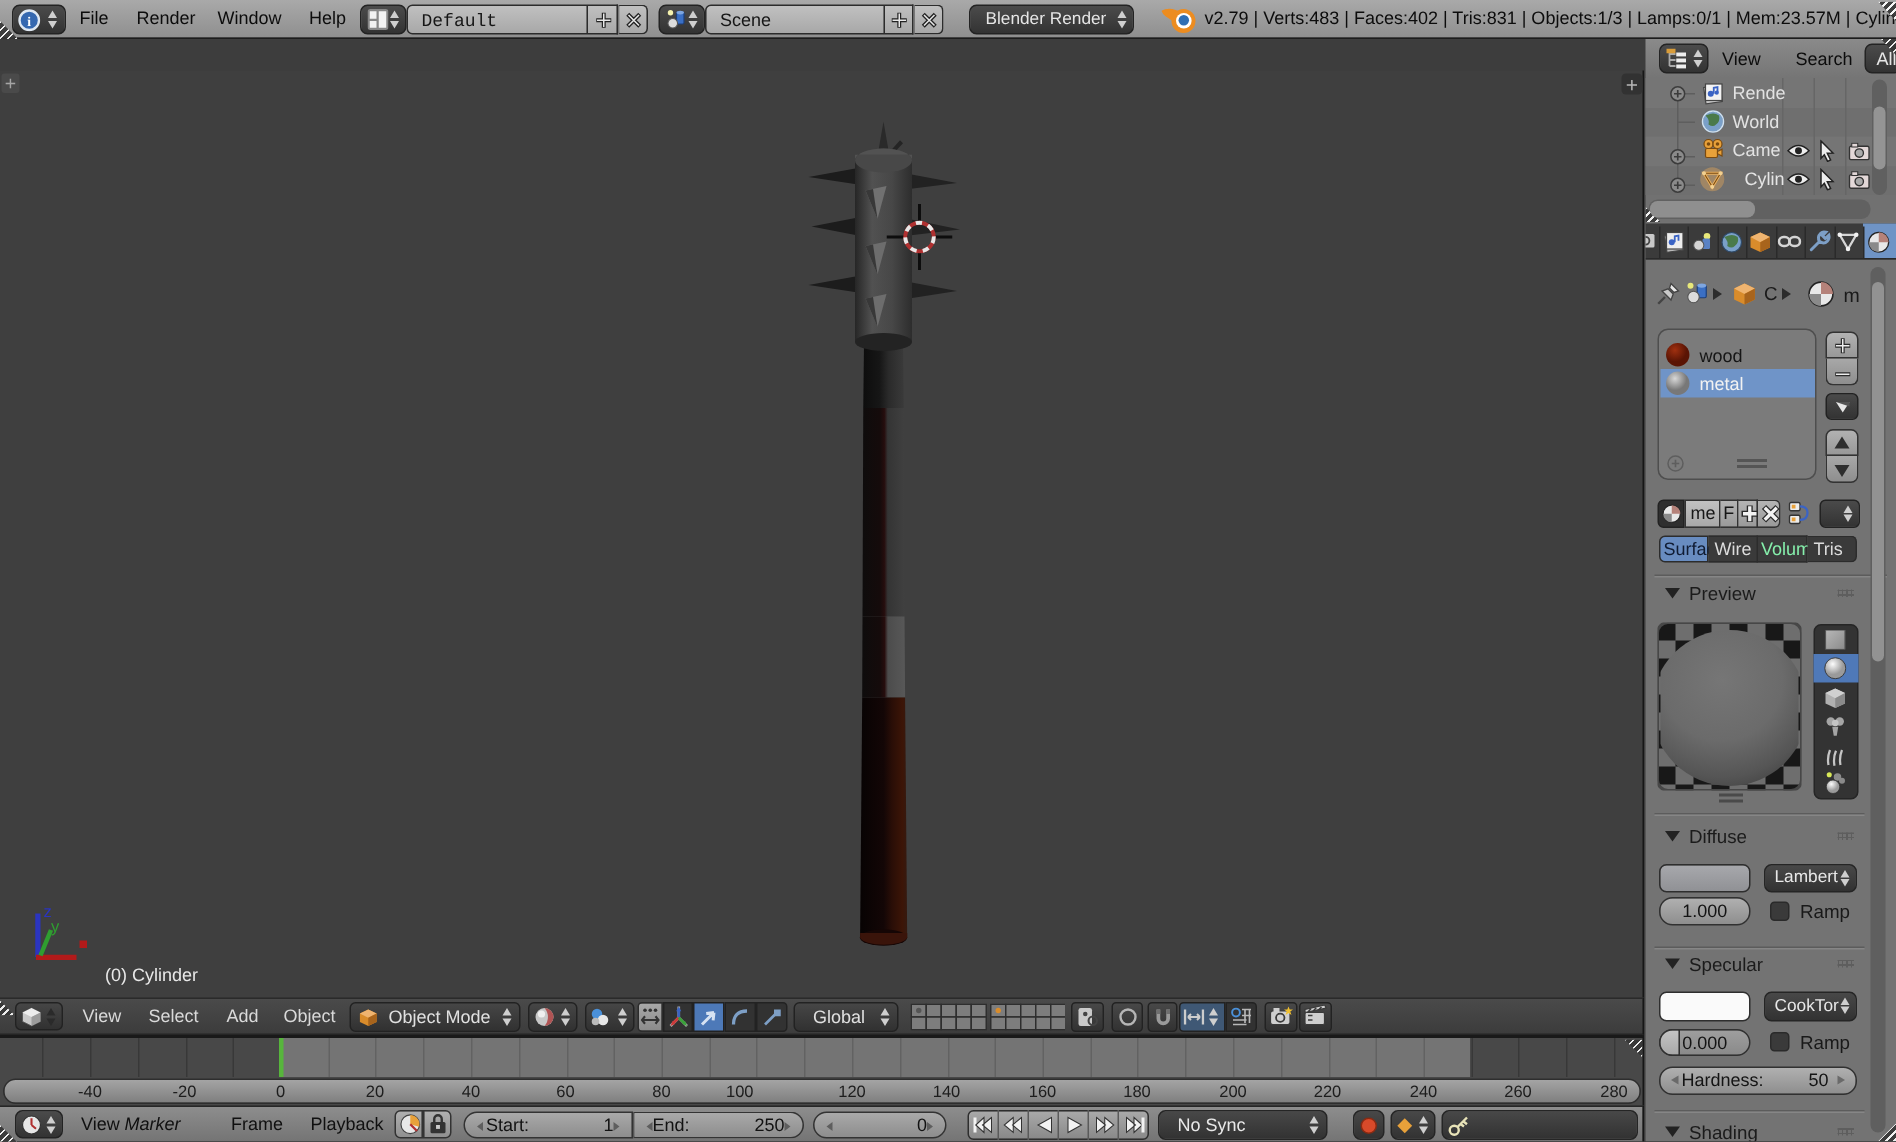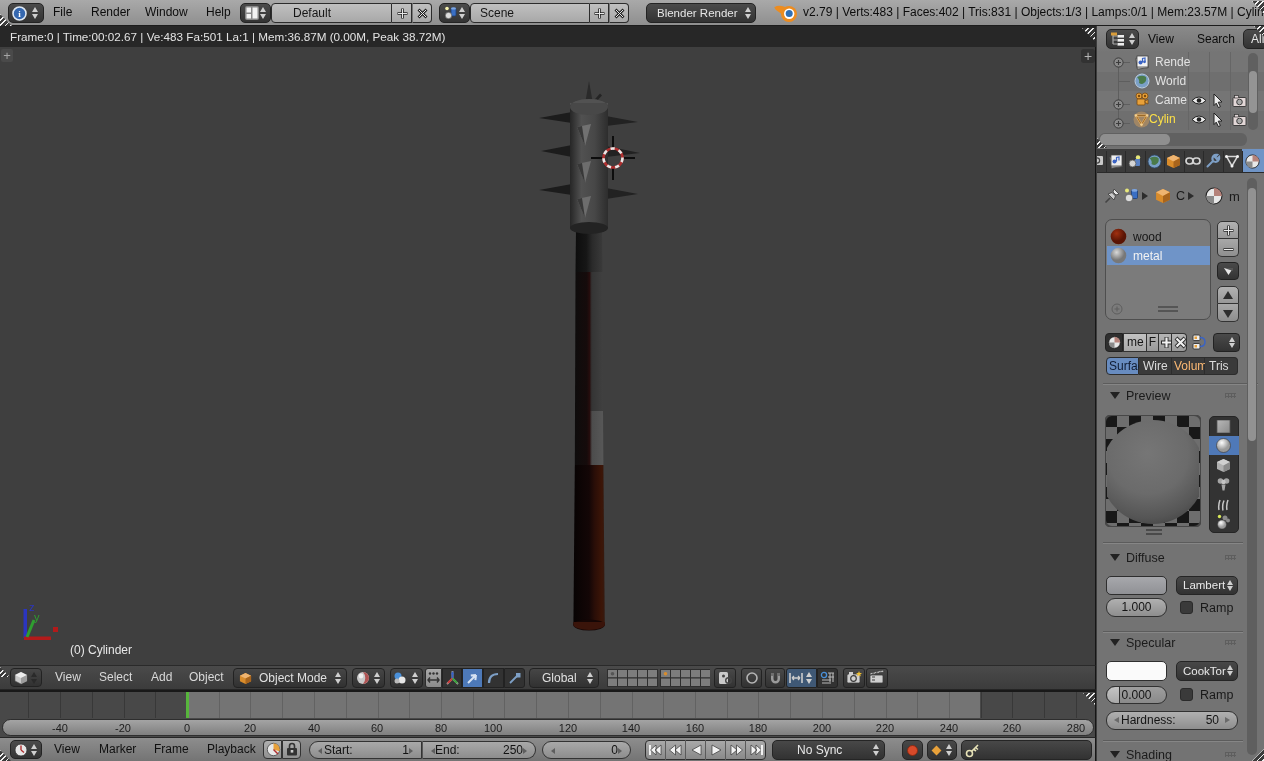--- a/index.html
+++ b/index.html
@@ -74,21 +74,21 @@
   <div class="menu h" style="left:145px;">Window</div>
   <div class="menu h" style="left:206px;">Help</div>
   <div class="dbtn" style="left:240px;width:31px;"></div>
   <svg style="left:245px;top:6px;" width="14" height="14" viewBox="0 0 14 14">
         <rect x="0" y="0" width="14" height="14" rx="2" fill="#888"></rect>
         <rect x="1.5" y="1.5" width="4.5" height="5" fill="#f2f2f2"></rect>
         <rect x="1.5" y="8" width="4.5" height="4.5" fill="#f2f2f2"></rect>
         <rect x="7.5" y="1.5" width="5" height="11" fill="#f2f2f2"></rect>
       </svg>
   <div class="updn" style="left:259px;top:5px;height:16px;"></div>
-  <div class="lfield" style="left:271px;width:121px;border-radius:4px 0 0 4px;"><span style="position:static;margin-left:21px;">Default</span></div>
+  <div class="lfield" style="left:271px;width:121px;border-radius:4px 0 0 4px;"><span style="position:static;margin-left:9px;font-family:Liberation Mono, monospace;">Default</span></div>
   <div class="lfield" style="left:392px;width:20px;border-radius:0;border-left:none;"></div>
   <svg style="left:396px;top:7px;" width="13" height="13" viewBox="0 0 13 13">
         <path d="M6.5 1.5v10M1.5 6.5h10" stroke="#222" stroke-width="2.6"></path>
         <path d="M6.5 2v9M2 6.5h9" stroke="#e8e8e8" stroke-width="1"></path>
       </svg>
   <div class="lfield" style="left:412px;width:20px;border-radius:0 4px 4px 0;border-left:1px solid #777;"></div>
   <svg style="left:416px;top:7px;" width="13" height="13" viewBox="0 0 13 13">
         <path d="M2.5 2.5l8 8M10.5 2.5l-8 8" stroke="#222" stroke-width="2.8"></path>
         <path d="M3 3l7 7M10 3l-7 7" stroke="#e8e8e8" stroke-width="1"></path>
       </svg>
@@ -117,21 +117,20 @@
         <circle cx="15" cy="10" r="8" fill="#ec8c20"></circle>
         <path d="M0.3 3.2 Q4.5 0.8 9.8 2.6 L16 5.2 Q10.5 6 8 10.2 L3 6.8 Q1 5.4 0.3 3.2 Z" fill="#ec8c20"></path>
         <circle cx="15.2" cy="9.8" r="5.2" fill="#fff"></circle>
         <circle cx="15.2" cy="9.5" r="3.5" fill="#2f6fb5"></circle>
       </svg>
   <div class="menu h" style="left:803px;">v2.79 | Verts:483 | Faces:402 | Tris:831 | Objects:1/3 | Lamps:0/1 | Mem:23.57M | Cylinder</div>
   <div class="corner" style="left:1252px;top:1px;width:12px;height:13px;clip-path:polygon(0 0,100% 0,100% 100%);"></div>
   <div class="corner" style="left:0;top:14px;width:12px;height:12px;clip-path:polygon(0 0,0 100%,100% 100%);"></div>
 </div>
 
-<div id="stats"><span style="position:static;margin-left:10px">Frame:0 | Time:00:02.67 | Ve:483 Fa:501 La:1 | Mem:36.87M (0.00M, Peak 38.72M)</span><div class="corner" style="left:1082px;top:2px;width:13px;height:13px;clip-path:polygon(0 0,100% 0,100% 100%);"></div></div>
 
 <div id="vp">
   <div style="left:1px;top:2px;width:12px;height:13px;background:#4a4a4a;border-radius:2px;color:#a5a5a5;font-size:13px;line-height:13px;text-align:center;">+</div>
   <div style="left:1081px;top:2px;width:14px;height:14px;background:#323232;border-radius:3px;color:#b5b5b5;font-size:14px;line-height:14px;text-align:center;">+</div>
 
   <svg style="left:530px;top:34px;" width="120" height="560" viewBox="0 0 120 560">
     <defs>
       <linearGradient id="headg" x1="0" x2="1">
         <stop offset="0" stop-color="#262626"></stop>
             <stop offset="0.3" stop-color="#515151"></stop>
@@ -404,21 +403,21 @@
 
 <div id="tlh">
   <div class="corner" style="left:0;top:12px;width:12px;height:12px;clip-path:polygon(0 0,0 100%,100% 100%);"></div>
   <div class="dbtn" style="left:10px;top:2px;width:32px;height:19px;"></div>
   <svg style="left:14px;top:5px;" width="14" height="14" viewBox="0 0 14 14">
         <circle cx="7" cy="7" r="6" fill="#e6e6e6" stroke="#333" stroke-width=".8"></circle>
         <path d="M7 7 7 2.5M7 7 10 9.5" stroke="#b03030" stroke-width="1.4"></path>
       </svg>
   <div class="updn" style="left:30px;top:4px;height:16px;"></div>
   <div class="tmenu h" style="left:54px;">View</div>
-  <div class="tmenu h" style="left:99px;">Marker</div>
+  <div class="tmenu h" style="left:83px;font-style:italic;">Marker</div>
   <div class="tmenu h" style="left:154px;">Frame</div>
   <div class="tmenu h" style="left:207px;">Playback</div>
   <div style="left:263px;top:2px;width:19px;height:19px;background:linear-gradient(#b0b0b0,#909090);border:1px solid #333;border-radius:4px 0 0 4px;"></div>
   <svg style="left:266px;top:4px;" width="15" height="15" viewBox="0 0 15 15">
         <circle cx="7.5" cy="7.5" r="6.2" fill="#e8e8e8" stroke="#444" stroke-width=".8"></circle>
         <path d="M7.5 7.5 L7.5 1.3 A6.2 6.2 0 0 1 13.4 9.2 Z" fill="#e8a13a"></path>
         <path d="M7.5 7.5 12 12" stroke="#b03030" stroke-width="1.5"></path>
       </svg>
   <div style="left:282px;top:2px;width:19px;height:19px;background:linear-gradient(#b0b0b0,#909090);border:1px solid #333;border-radius:0 4px 4px 0;"></div>
   <svg style="left:286px;top:4px;" width="12" height="14" viewBox="0 0 12 14">
@@ -453,21 +452,21 @@
   <svg style="left:710px;top:6px;" width="13" height="12" viewBox="0 0 13 12">
         <path d="M2 1 11 6 2 11Z" fill="#f2f2f2" stroke="#333" stroke-width=".7"></path>
       </svg>
   <svg style="left:729px;top:6px;" width="15" height="12" viewBox="0 0 15 12">
         <path d="M2 1 8 6 2 11Z M7.5 1 13.5 6 7.5 11Z" fill="#f2f2f2" stroke="#333" stroke-width=".7"></path>
       </svg>
   <svg style="left:749px;top:6px;" width="15" height="12" viewBox="0 0 15 12">
         <path d="M2 1 8 6 2 11Z M7 1 12.5 6 7 11Z" fill="#f2f2f2" stroke="#333" stroke-width=".7"></path>
         <path d="M13 1v10" stroke="#f2f2f2" stroke-width="2"></path>
       </svg>
-  <div class="ddk" style="left:772px;top:2px;width:113px;height:20px;line-height:18px;padding-left:12px;"><span style="position:static;margin-left:12px;">No Sync</span></div>
+  <div class="ddk" style="left:772px;top:2px;width:113px;height:20px;line-height:18px;"><span style="position:static;margin-left:12px;">No Sync</span></div>
   <div class="updn" style="left:872px;top:4px;height:16px;"></div>
   <div class="ddk" style="left:902px;top:2px;width:21px;height:20px;"></div>
   <svg style="left:906px;top:6px;" width="13" height="13" viewBox="0 0 13 13">
         <circle cx="6.5" cy="6.5" r="5" fill="#d84a2a" stroke="#8a2a12" stroke-width="1"></circle>
       </svg>
   <div class="ddk" style="left:927px;top:2px;width:30px;height:20px;"></div>
   <svg style="left:931px;top:7px;" width="11" height="11" viewBox="0 0 11 11">
         <rect x="2" y="2" width="7" height="7" fill="#e8a13a" transform="rotate(45 5.5 5.5)"></rect>
       </svg>
   <div class="updn" style="left:945px;top:4px;height:16px;"></div>
@@ -545,21 +544,21 @@
       </svg>
   <div class="h" style="left:58px;top:41px;color:#e2e2e2;font-size:12px;">Came</div>
   <svg style="left:36px;top:59px;" width="17" height="17" viewBox="0 0 17 17">
         <circle cx="8.5" cy="8.5" r="8" fill="#c9995c" opacity=".55"></circle>
         <path d="M3 4.5 14 4.5 8.5 13.5Z" fill="none" stroke="#e8b060" stroke-width="2"></path>
         <path d="M3 4.5 14 4.5 8.5 13.5Z" fill="none" stroke="#7a4a10" stroke-width=".7"></path>
         <circle cx="3" cy="4.5" r="1.3" fill="#f2d090"></circle>
         <circle cx="14" cy="4.5" r="1.3" fill="#f2d090"></circle>
         <circle cx="8.5" cy="13.5" r="1.3" fill="#f2d090"></circle>
       </svg>
-  <div class="h" style="left:52px;top:60px;color:#fde047;font-size:12px;">Cylin</div>
+  <div class="h" style="left:66px;top:60px;color:#e5e5e5;font-size:12px;">Cylin</div>
 
   <svg style="left:94px;top:43px;" width="16" height="11" viewBox="0 0 16 11">
         <path d="M1 5.5 Q8 -1.5 15 5.5 Q8 12.5 1 5.5Z" fill="#ededed" stroke="#222" stroke-width="1"></path>
         <circle cx="8" cy="5.5" r="2.3" fill="#222"></circle>
       </svg>
   <svg style="left:115px;top:41px;" width="12" height="15" viewBox="0 0 12 15">
         <path d="M2 1 10 9 6.2 9.2 8.4 13.6 6.4 14.6 4.2 10.2 2 12.6Z" fill="#ededed" stroke="#222" stroke-width="1"></path>
       </svg>
   <svg style="left:135px;top:43px;" width="15" height="12" viewBox="0 0 15 12">
         <rect x="1" y="2.5" width="13" height="9" rx="1" fill="#e3d8d8" stroke="#333" stroke-width=".9"></rect>
@@ -738,21 +737,21 @@
         <rect x="1" y="9.5" width="7" height="5.5" rx="1" fill="#ededed" stroke="#333" stroke-width=".9"></rect>
         <path d="M8 3.5 Q13 3.5 13 8 Q13 12.5 8 12.5" fill="none" stroke="#3a63c4" stroke-width="1.5"></path>
         <rect x="2.5" y="2.5" width="2.5" height="2.5" fill="#e8a13a"></rect>
         <rect x="2.5" y="11" width="2.5" height="2.5" fill="#e8a13a"></rect>
       </svg>
   <div style="left:116px;top:185px;width:27px;height:19px;background:linear-gradient(#4a4a4a,#333);border:1px solid #222;border-radius:4px;"></div>
   <div class="updn" style="left:131px;top:187px;height:15px;"></div>
 
   <div style="left:9px;top:209px;width:33px;height:18px;background:#688cc0;border:1px solid #2c2c2c;border-radius:4px 0 0 4px;color:#101c33;line-height:16px;"><span style="position:static;margin-left:2px;">Surfac</span></div>
   <div style="left:42px;top:209px;width:33px;height:18px;background:#3a3a3a;border:1px solid #2c2c2c;border-left:none;color:#dcdcdc;line-height:16px;"><span style="position:static;margin-left:4px;text-align:right;">Wire</span></div>
-  <div style="left:75px;top:209px;width:33px;height:18px;background:#3a3a3a;border:1px solid #2c2c2c;border-left:none;color:#fdba74;line-height:16px;"><span style="position:static;margin-left:2px;">Volum</span></div>
+  <div style="left:75px;top:209px;width:33px;height:18px;background:#3a3a3a;border:1px solid #2c2c2c;border-left:none;color:#86efac;line-height:16px;"><span style="position:static;margin-left:2px;">Volum</span></div>
   <div style="left:108px;top:209px;width:33px;height:18px;background:#3a3a3a;border:1px solid #2c2c2c;border-left:none;border-radius:0 4px 4px 0;color:#dcdcdc;line-height:16px;"><span style="position:static;margin-left:4px;">Tris</span></div>
   <div class="sep" style="top:235px;"></div>
 
   <div class="tri-d" style="left:13px;top:244px;"></div>
   <div class="phead h" style="left:29px;top:241px;">Preview</div>
   <div class="grip" style="left:128px;top:245px;"></div>
   <svg style="left:8px;top:267px;" width="96" height="112" viewBox="0 0 96 112">
     <defs>
       <pattern id="chk" width="24" height="24" patternUnits="userSpaceOnUse">
         <rect width="24" height="24" fill="#181818"></rect>

